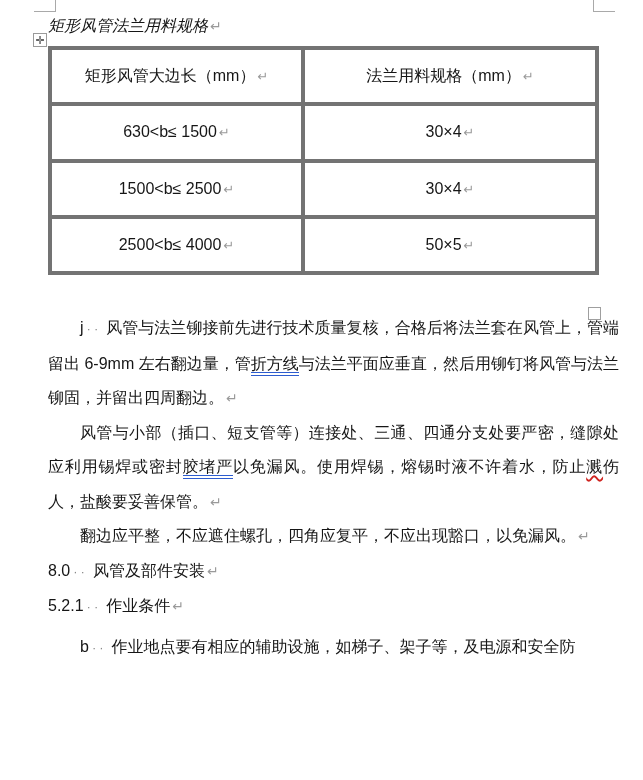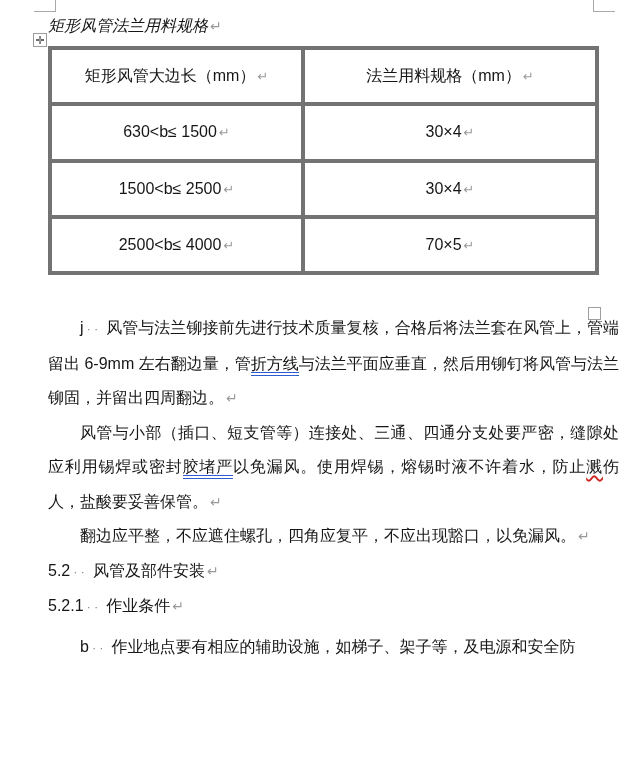--- a/index.html
+++ b/index.html
@@ -109,21 +109,21 @@
         </td>
         <td>
           <span>30×4</span><span class="cell-mark">↵</span>
         </td>
       </tr>
       <tr>
         <td>
           <span>2500&lt;b≤ 4000</span><span class="cell-mark">↵</span>
         </td>
         <td>
-          <span>70×5</span><span class="cell-mark">↵</span>
+          <span>50×5</span><span class="cell-mark">↵</span>
         </td>
       </tr>
     </tbody>
   </table>
 
   <div class="resize-handle"></div>
 
   <div class="doc">
 
     <p class="p-std p-ind">
@@ -132,21 +132,21 @@
 
     <p class="p-std p-ind">
       <span>风管与小部（插口、短支管等）连接处、三通、四通分支处要严密，缝隙处应利用锡焊或密封</span><span class="seg-grammar">胶堵严</span><span>以免漏风。使用焊锡，熔锡时液不许着水，防止</span><span class="seg-spell">溅</span><span>伤人，盐酸要妥善保管。</span><span class="seg-mark">↵</span>
     </p>
 
     <p class="p-std p-ind">
       <span>翻边应平整，不应遮住螺孔，四角应复平，不应出现豁口，以免漏风。</span><span class="seg-mark">↵</span>
     </p>
 
     <p class="p-h52">
-      <span>5.2</span><span class="seg-dots">··</span><span>风管及部件安装</span><span class="seg-mark">↵</span>
+      <span>8.0</span><span class="seg-dots">··</span><span>风管及部件安装</span><span class="seg-mark">↵</span>
     </p>
 
     <p class="p-h521">
       <span>5.2.1</span><span class="seg-dots">··</span><span>作业条件</span><span class="seg-mark">↵</span>
     </p>
 
 
     <p class="p-b p-ind">
       <span>b</span><span class="seg-dots">··</span><span>作业地点要有相应的辅助设施，如梯子、架子等，及电源和安全防</span>
     </p>

